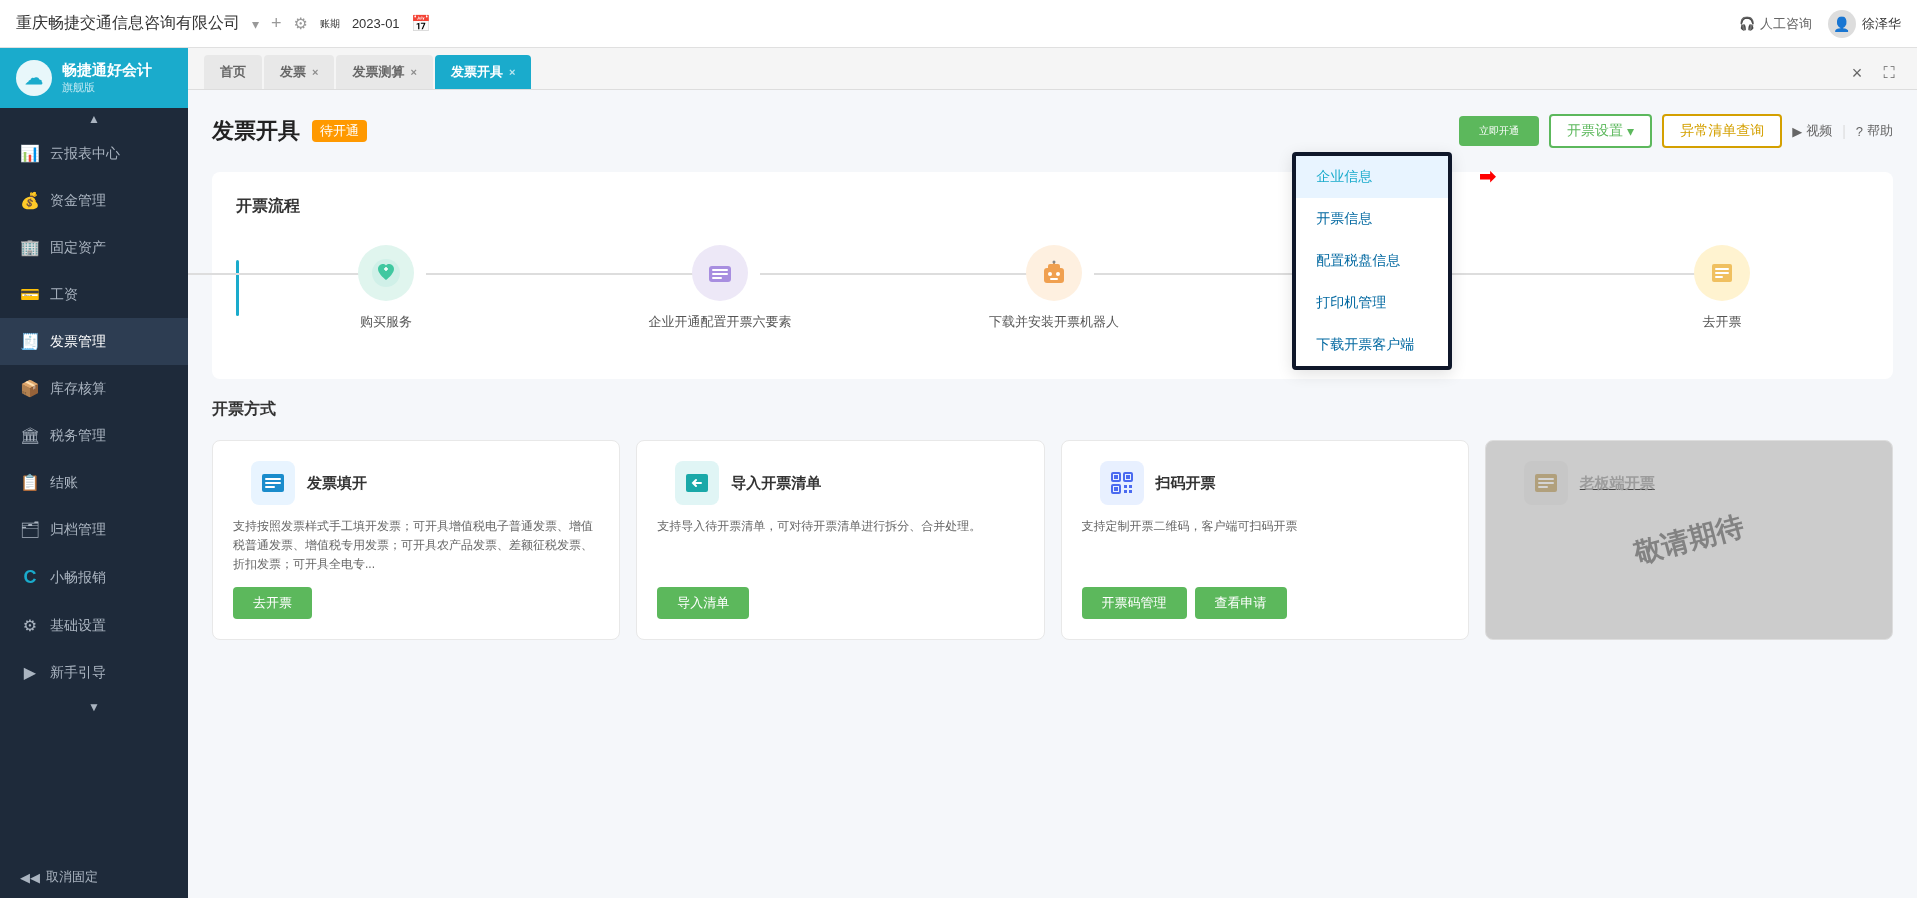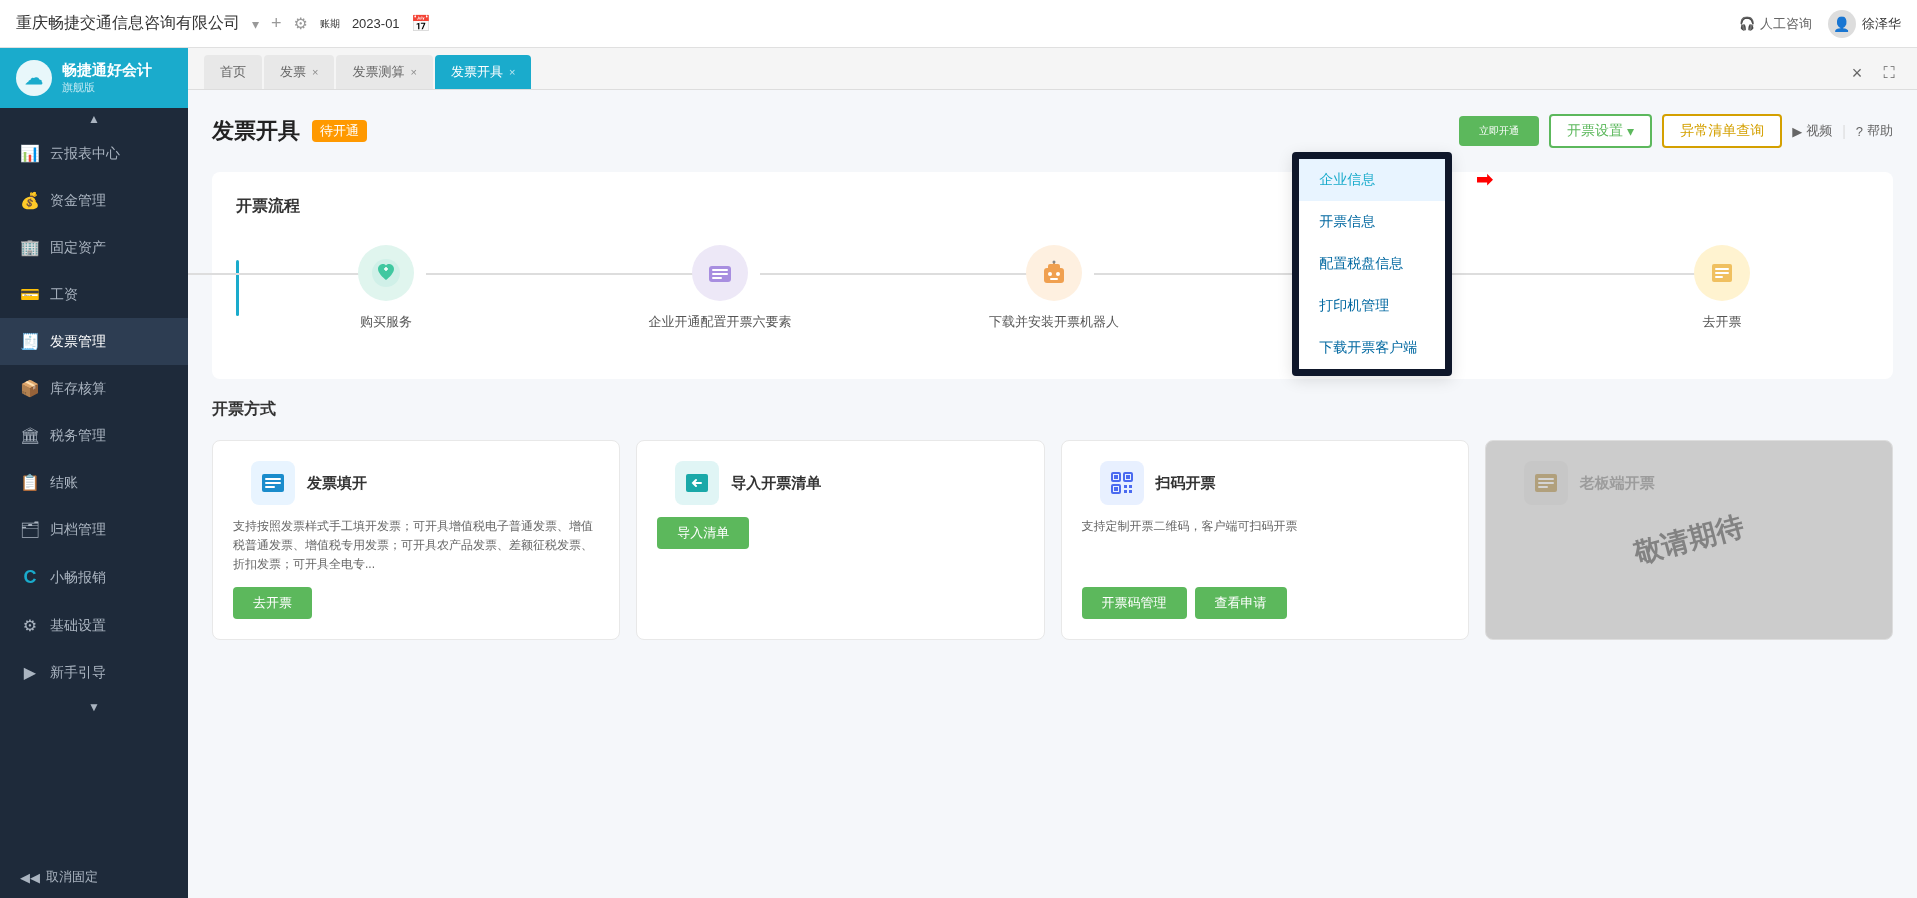--- a/index.html
+++ b/index.html
@@ -81,20 +81,21 @@
     .tab {
       padding: 8px 16px;
       font-size: 13px;
       cursor: pointer;
       color: #666;
       display: flex;
       align-items: center;
       gap: 6px;
       border-radius: 4px 4px 0 0;
       background: #e8e8e8;
+      font-weight: bold;
     }
     .tab.active {
       background: #1aabcc;
       color: #fff;
     }
     .tab .close-x {
       font-size: 11px;
       opacity: 0.7;
     }
     .tab-actions {
@@ -183,21 +184,21 @@
       align-items: center;
       gap: 4px;
     }
 
     
     .dropdown-menu {
       position: absolute;
       top: calc(100% + 4px);
       right: 200px;
       background: #fff;
-      border: 7px solid #0f172a;
+      border: 4px solid #0f172a;
       border-radius: 4px;
       box-shadow: 0 4px 16px rgba(0,0,0,0.12);
       z-index: 100;
       min-width: 160px;
     }
     .dropdown-item {
       padding: 12px 20px;
       cursor: pointer;
       color: #0369a1;
       font-size: 14px;
@@ -592,20 +593,21 @@
           <div class="billing-card">
             <div class="billing-card-header">
               <div class="billing-icon billing-icon-teal">
                 <svg width="28" height="28" viewBox="0 0 28 28">
                   <rect x="3" y="5" width="22" height="18" rx="2" fill="#1aa8a8"></rect>
                   <path d="M18 14 L10 14 M13 11 L10 14 L13 17" stroke="white" stroke-width="2" fill="none" stroke-linecap="round"></path>
                 </svg>
               </div>
               <span class="billing-card-title">导入开票清单</span>
             </div>
+            <div class="billing-card-desc">支持导入待开票清单，可对待开票清单进行拆分、合并处理。</div>
             <button class="btn-green-small">导入清单</button>
           </div>
 
           <div class="billing-card">
             <div class="billing-card-header">
               <div class="billing-icon billing-icon-scan">
                 <svg width="28" height="28" viewBox="0 0 28 28">
                   <rect x="4" y="4" width="8" height="8" rx="1" fill="none" stroke="#4a6af0" stroke-width="2"></rect>
                   <rect x="6" y="6" width="4" height="4" fill="#4a6af0"></rect>
                   <rect x="16" y="4" width="8" height="8" rx="1" fill="none" stroke="#4a6af0" stroke-width="2"></rect>
@@ -620,21 +622,21 @@
               </div>
               <span class="billing-card-title">扫码开票</span>
             </div>
             <div class="billing-card-desc">支持定制开票二维码，客户端可扫码开票</div>
             <div style="display:flex; gap:8px;">
               <button class="btn-green-small">开票码管理</button>
               <button class="btn-green-small">查看申请</button>
             </div>
           </div>
 
-          <div class="billing-card disabled" style="position:relative; overflow:hidden;">
+          <div class="billing-card disabled" style="position:relative; overflow:hidden;text-decoration:underline;">
             <div class="billing-card-header">
               <div class="billing-icon billing-icon-gray">
                 <svg width="28" height="28" viewBox="0 0 28 28">
                   <rect x="3" y="5" width="22" height="18" rx="2" fill="#c0a060"></rect>
                   <rect x="6" y="9" width="16" height="2" rx="1" fill="white"></rect>
                   <rect x="6" y="13" width="16" height="2" rx="1" fill="white"></rect>
                   <rect x="6" y="17" width="10" height="2" rx="1" fill="white"></rect>
                 </svg>
               </div>
               <span class="billing-card-title">老板端开票</span>

